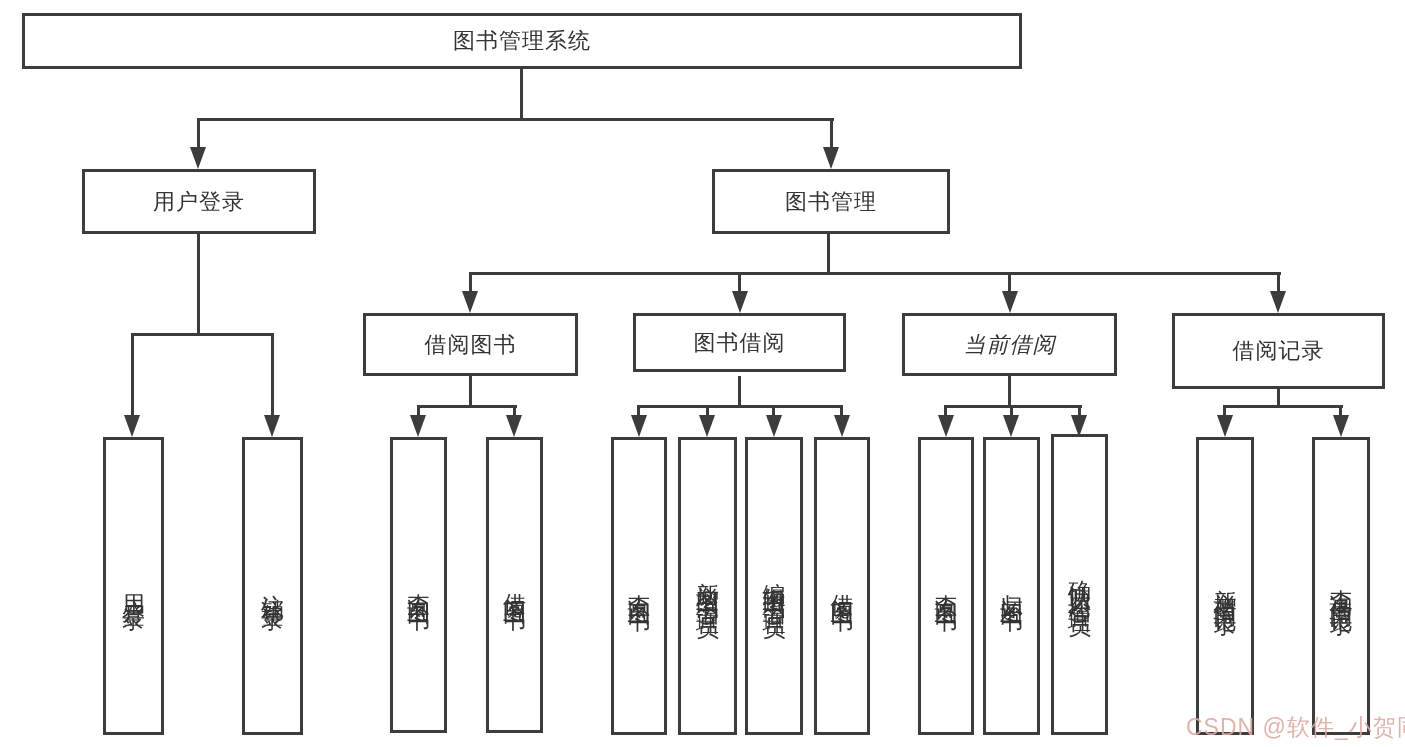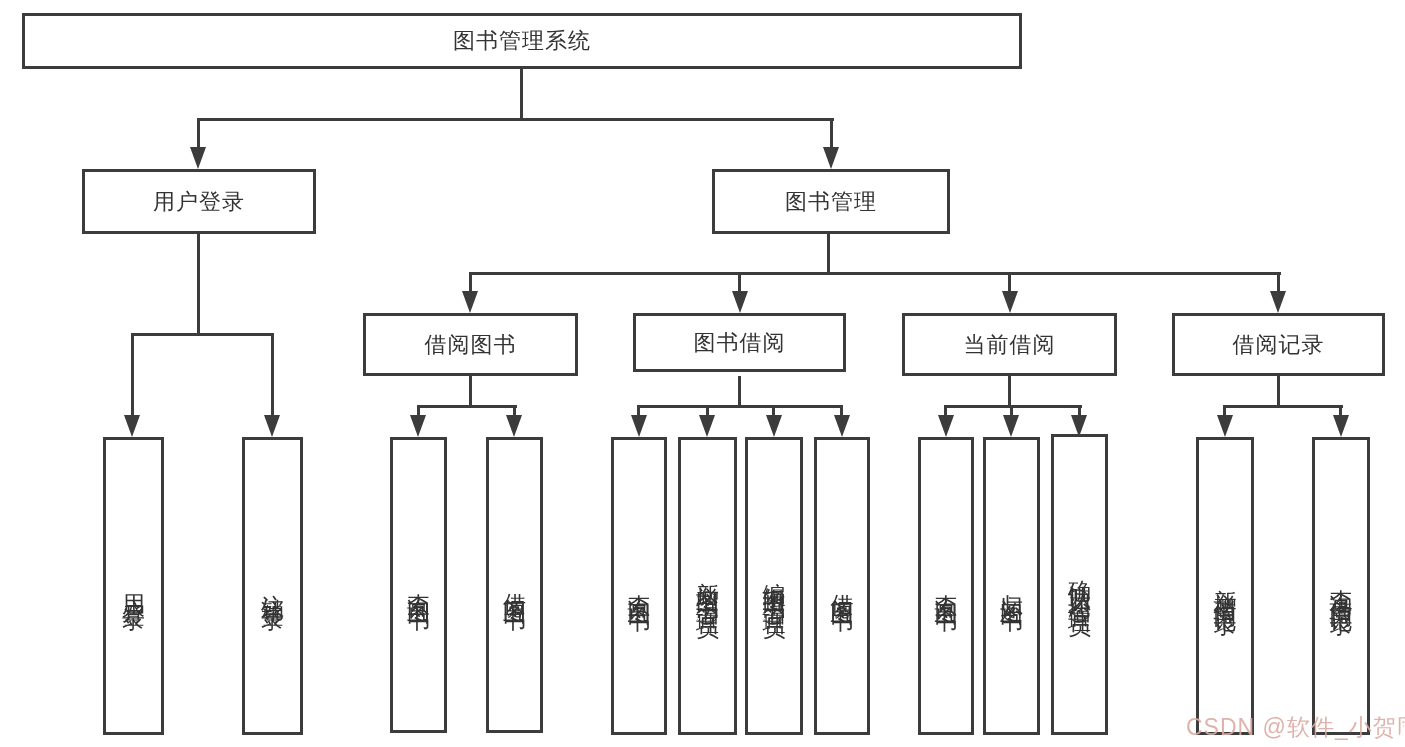--- a/index.html
+++ b/index.html
@@ -3,21 +3,20 @@
 <meta charset="utf-8">
 <style>
   html,body{margin:0;padding:0;background:#ffffff;}
   #stage{
     position:relative;
     width:1405px;height:747px;
     background:#ffffff;
     font-family:"Liberation Sans","DejaVu Sans",sans-serif;
     color:#333333;
     overflow:hidden;
-    border-radius:29px;
   }
   .box{
     position:absolute;
     box-sizing:border-box;
     border:3px solid #3c3c3c;
     background:#ffffff;
     display:flex;align-items:center;justify-content:center;
     font-size:22px;
     letter-spacing:1px;
     color:#333333;
@@ -100,24 +99,24 @@
   <div class="arr" style="left:1002px;top:291px;"></div>
   <div class="vl" style="left:1277px;top:272px;height:21px;"></div>
   <div class="arr" style="left:1270px;top:291px;"></div>
 
   <div class="box" style="left:363px;top:313px;width:215px;height:63px;">
     <span>借阅图书</span>
   </div>
   <div class="box" style="left:633px;top:313px;width:213px;height:59px;">
     <span>图书借阅</span>
   </div>
-  <div class="box" style="left:902px;top:313px;width:215px;height:63px;">
+  <div class="box" style="left:902px;top:313px;width:215px;height:63px;font-style:italic;">
     <span>当前借阅</span>
   </div>
-  <div class="box" style="left:1172px;top:313px;width:213px;height:63px;">
+  <div class="box" style="left:1172px;top:313px;width:213px;height:76px;">
     <span>借阅记录</span>
   </div>
 
   <div class="vl" style="left:469px;top:376px;height:32px;"></div>
   <div class="hl" style="left:417px;top:405px;width:100px;"></div>
   <div class="vl" style="left:417px;top:405px;height:12px;"></div>
   <div class="arr" style="left:410px;top:415px;"></div>
   <div class="vl" style="left:513px;top:405px;height:12px;"></div>
   <div class="arr" style="left:506px;top:415px;"></div>
 

